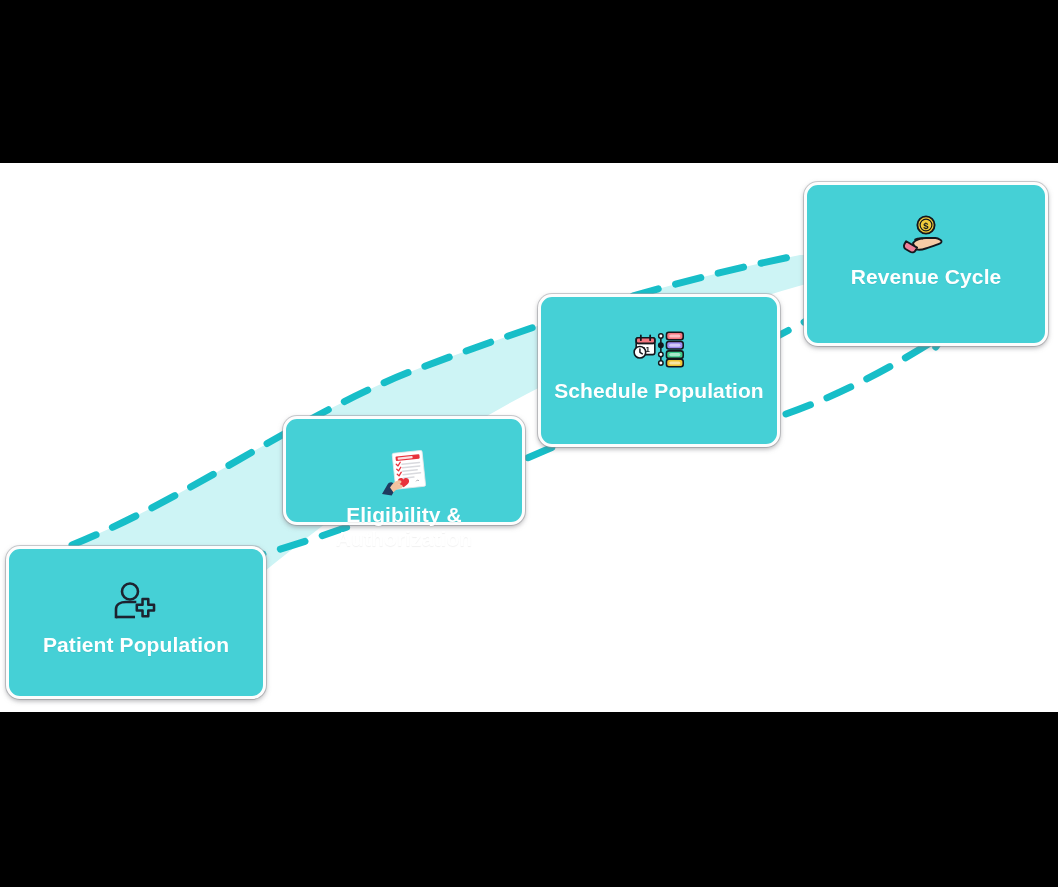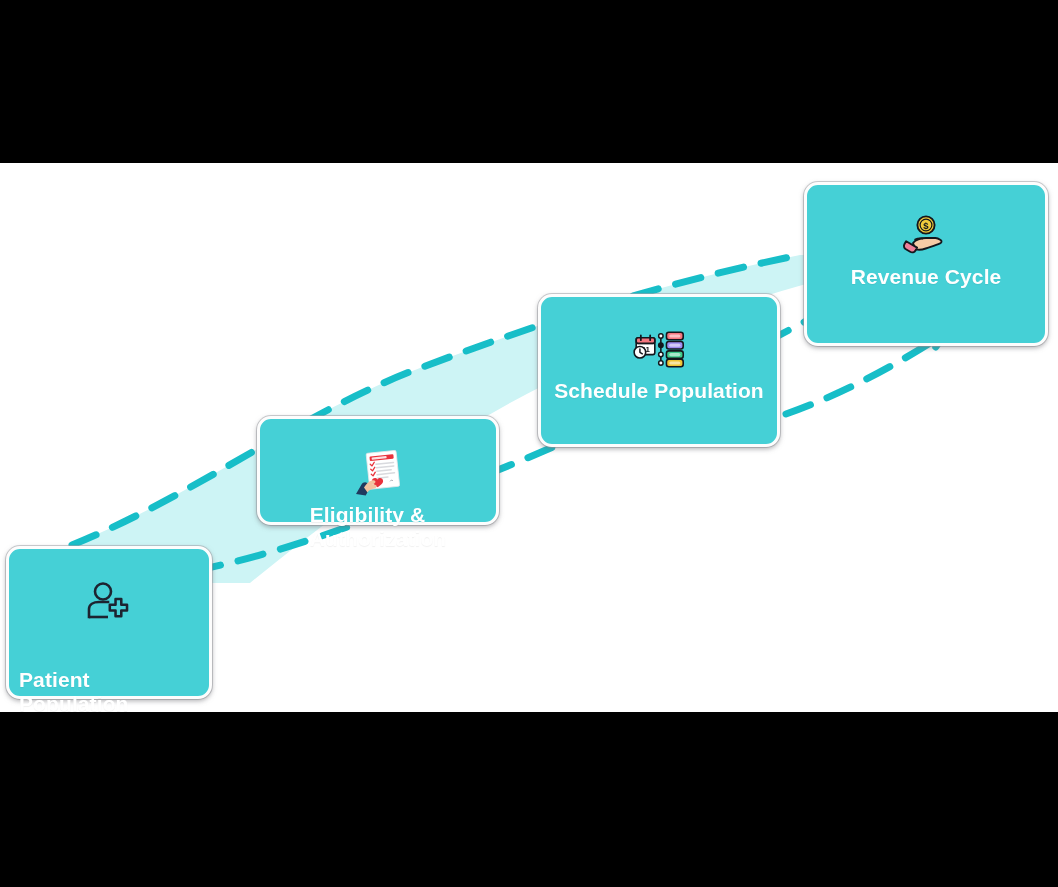--- a/index.html
+++ b/index.html
@@ -62,30 +62,30 @@
     display: block;
     margin-bottom: 6px;
   }
   .card-icon svg { display:block; width:100%; height:100%; }
 
   .card-title {
     color: #ffffff;
     font-weight: bold;
     font-size: 21px;
     line-height: 24px;
-    text-align: left;
+    text-align: center;
     letter-spacing: 0.1px;
     font-family: "Liberation Sans", sans-serif;
     text-shadow: 0 1px 1px rgba(0,0,0,0.06);
     padding: 0 10px;
   }
 
   
-  #card-patient-population { left: 6px;   top: 383px; width: 206px; height: 153px; gap: 35px; }
-  #card-eligibility        { left: 257px; top: 253px; width: 242px; height: 109px; }
+  #card-patient-population { left: 6px;   top: 383px; width: 260px; height: 153px; }
+  #card-eligibility        { left: 283px; top: 253px; width: 242px; height: 109px; }
   #card-schedule           { left: 538px; top: 131px; width: 242px; height: 153px; }
   #card-revenue            { left: 804px; top: 19px;  width: 244px; height: 164px; }
 
   #card-revenue { padding-top: 26px; }
   #card-schedule { padding-top: 28px; }
 </style>
 </head>
 <body>
 
 <div id="stage">

